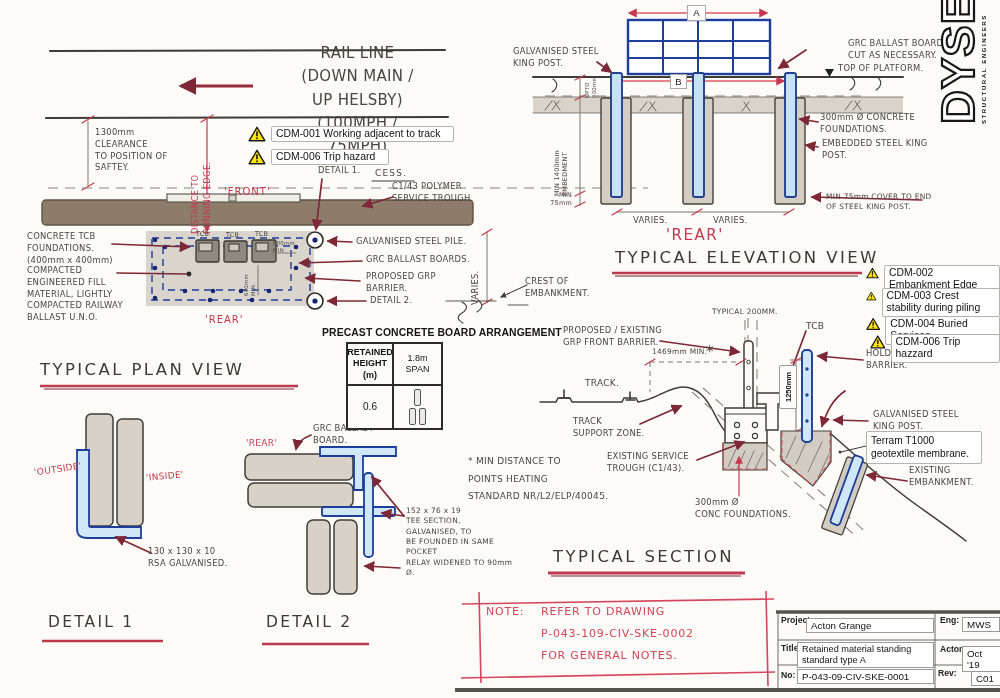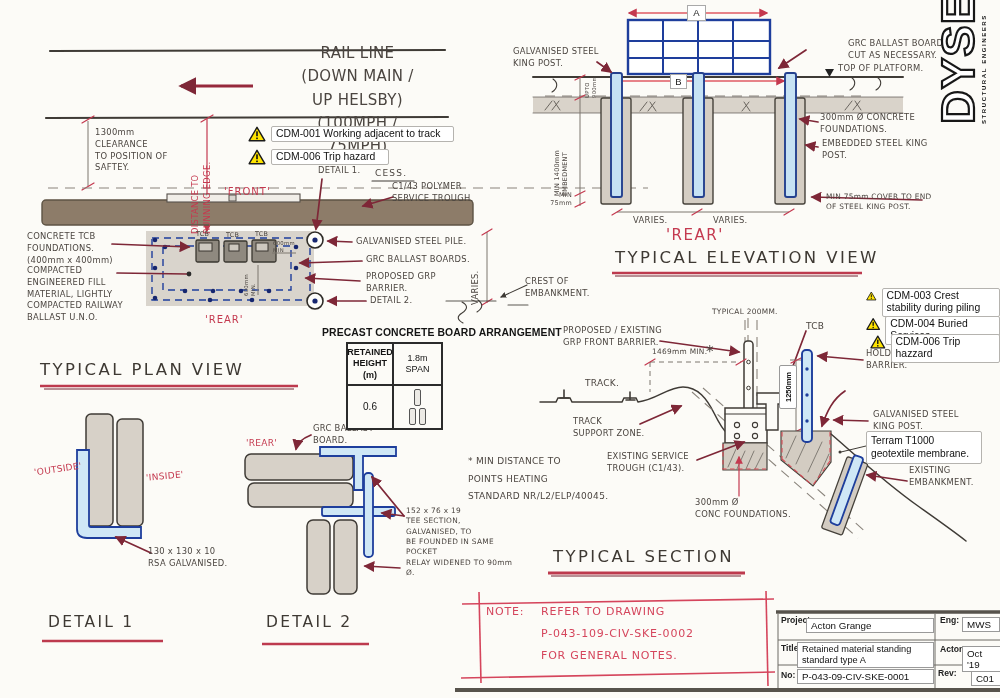--- a/index.html
+++ b/index.html
@@ -353,20 +353,28 @@
 900mm</div>
 <div class="lbl vert hw6" style="left:553px;top:102px;height:94px;">MIN 1400mm
 EMBEDMENT</div>
 <div class="lbl hw6" style="left:548px;top:191px;text-align:right;width:24px;">MIN
 75mm</div>
 <div class="lbl hw8" style="left:633px;top:215px;">VARIES.</div>
 <div class="lbl hw8" style="left:713px;top:215px;">VARIES.</div>
 <div class="lbl red hw11" style="left:666px;top:225px;letter-spacing:1.5px;">'REAR'</div>
 <div class="lbl vtitle" style="left:615px;top:246px;">TYPICAL ELEVATION VIEW</div>
 
+<div class="cdm" style="left:866px;top:265px;">
+  <svg width="18" height="16" viewBox="0 0 20 18">
+        <path d="M10 1.5 L18.8 16.5 H1.2 Z" fill="#ffe400" stroke="#1a1a1a" stroke-width="1.6" stroke-linejoin="round"></path>
+        <rect x="9.1" y="6" width="1.8" height="5.5" fill="#111"></rect>
+        <rect x="9.1" y="13" width="1.8" height="1.8" fill="#111"></rect>
+      </svg>
+  <span class="cdm-box">CDM-002 Embankment Edge</span>
+</div>
 <div class="cdm" style="left:866px;top:288px;">
   <svg width="18" height="16" viewBox="0 0 20 18">
         <path d="M10 1.5 L18.8 16.5 H1.2 Z" fill="#ffe400" stroke="#1a1a1a" stroke-width="1.6" stroke-linejoin="round"></path>
         <rect x="9.1" y="6" width="1.8" height="5.5" fill="#111"></rect>
         <rect x="9.1" y="13" width="1.8" height="1.8" fill="#111"></rect>
       </svg>
   <span class="cdm-box" style="max-width:104px;">CDM-003 Crest stability during piling</span>
 </div>
 <div class="cdm" style="left:866px;top:316px;">
   <svg width="18" height="16" viewBox="0 0 20 18">

